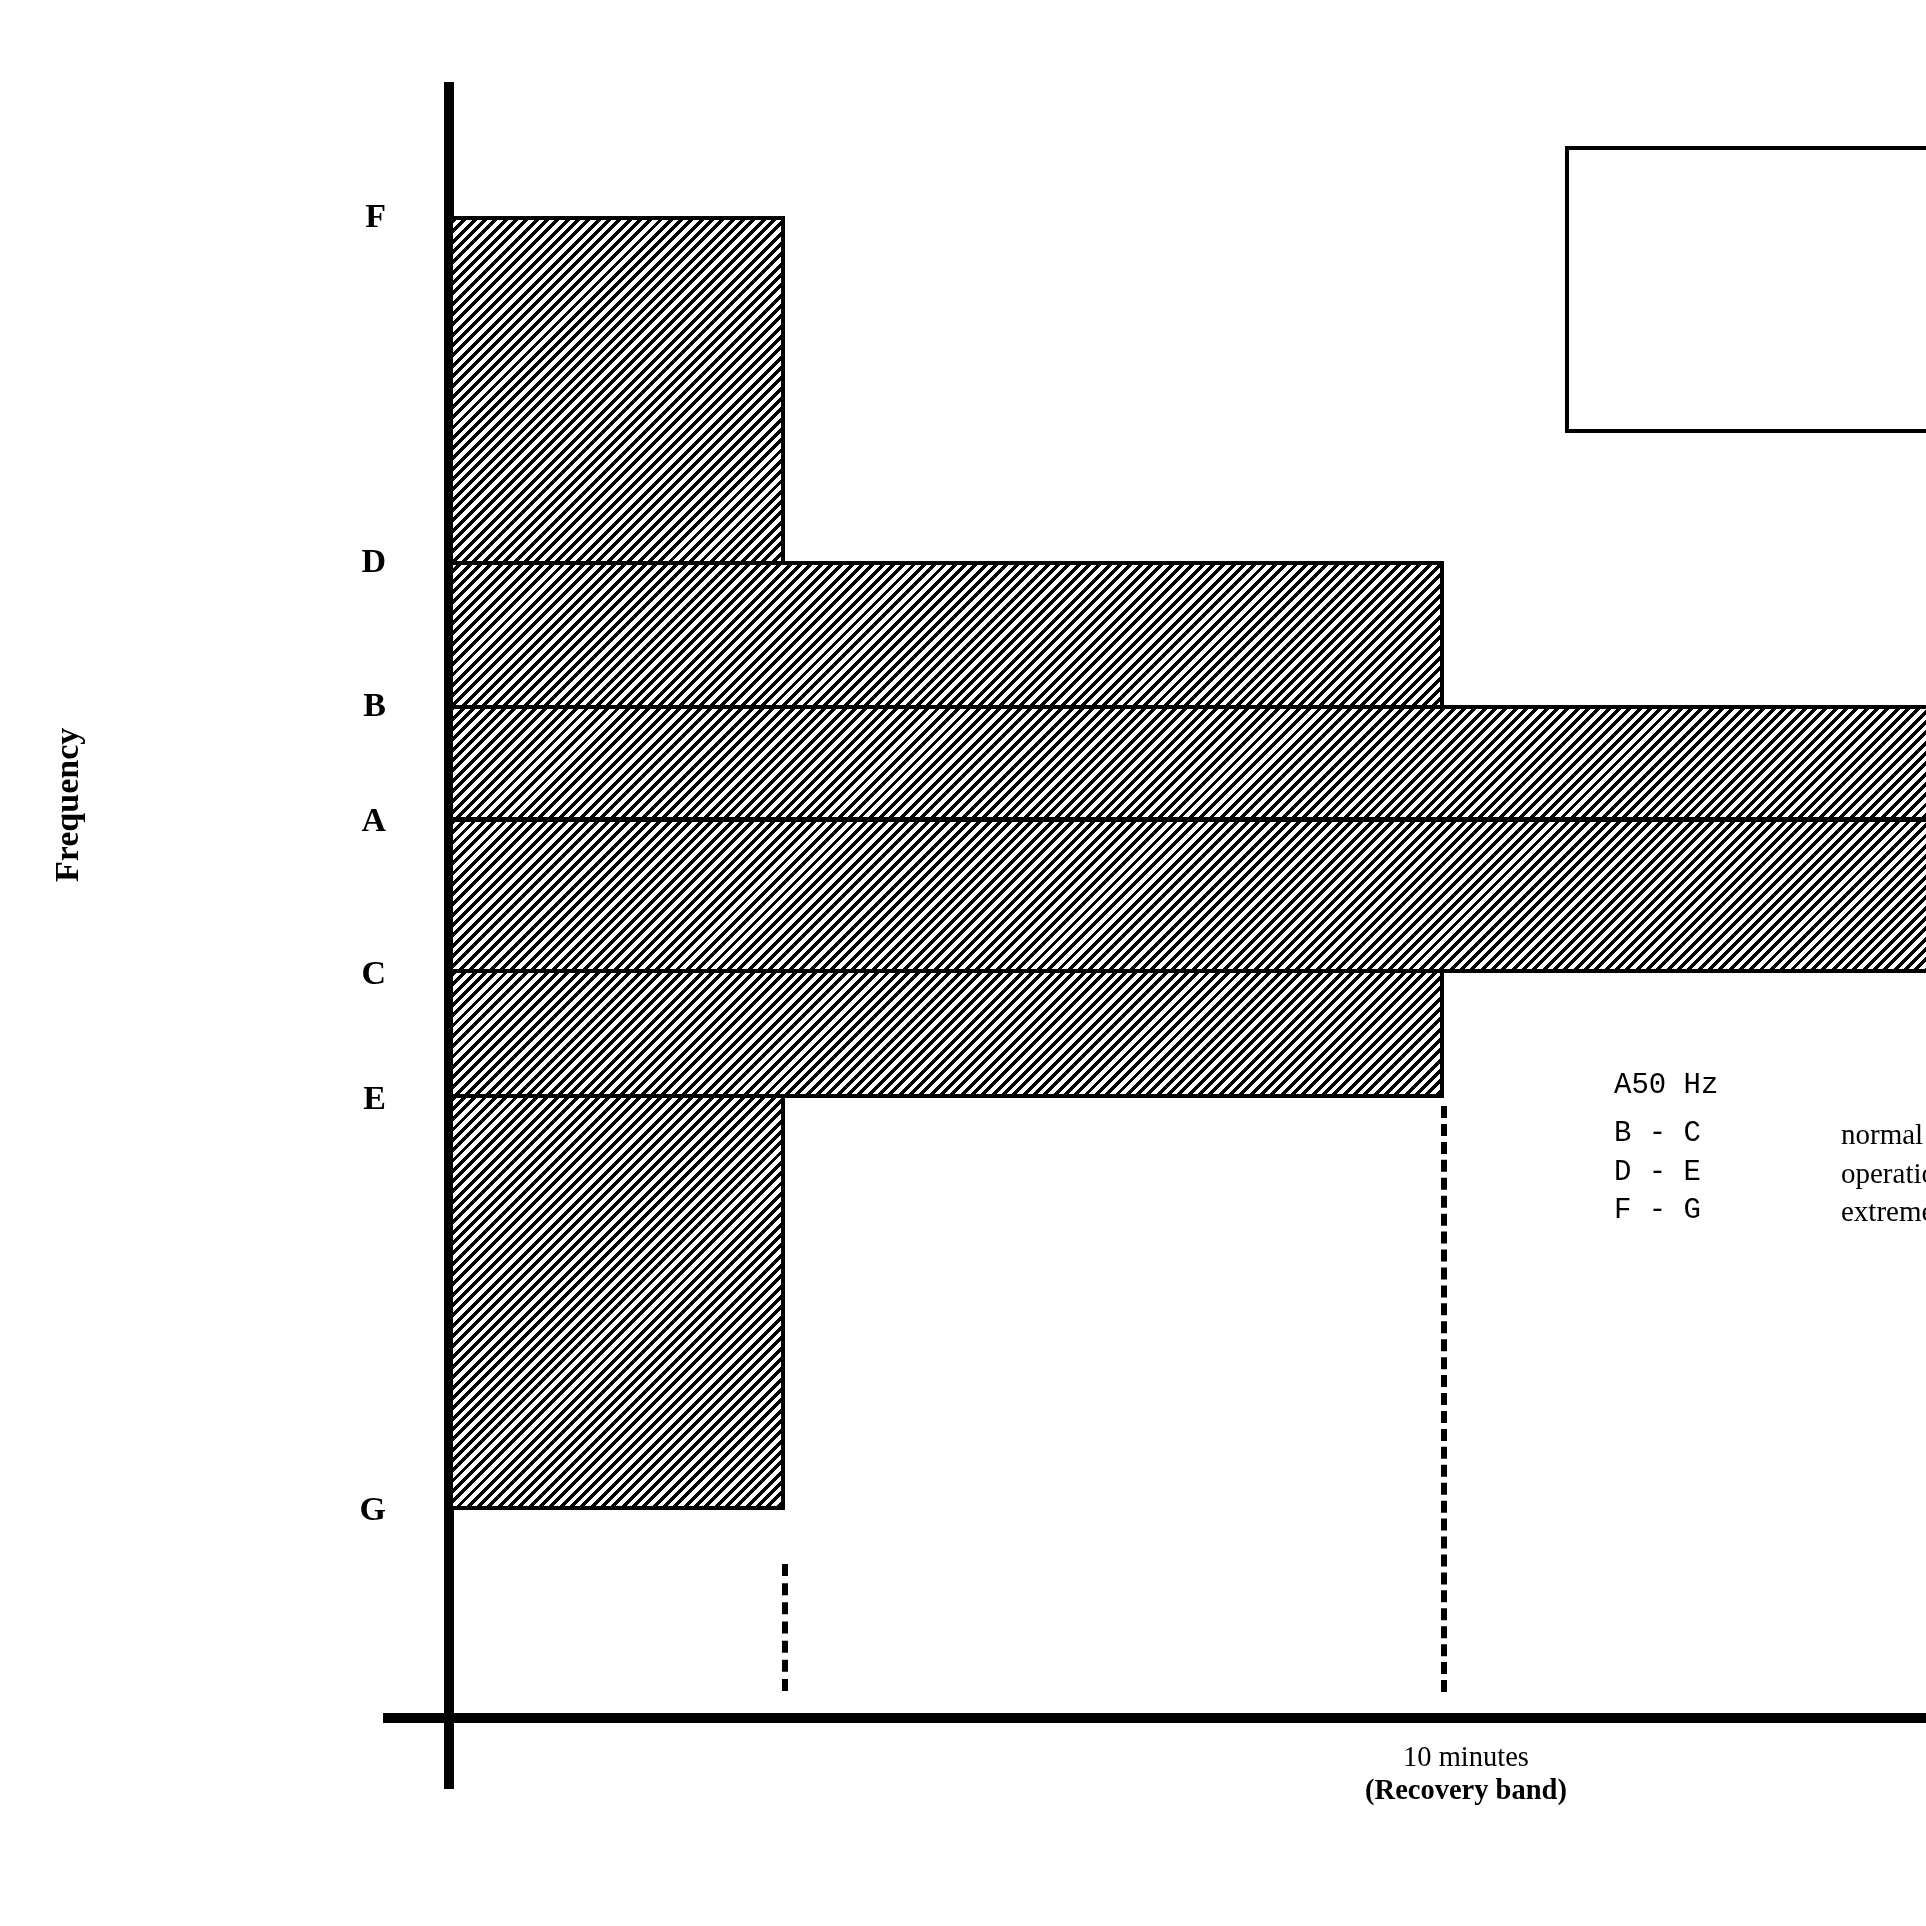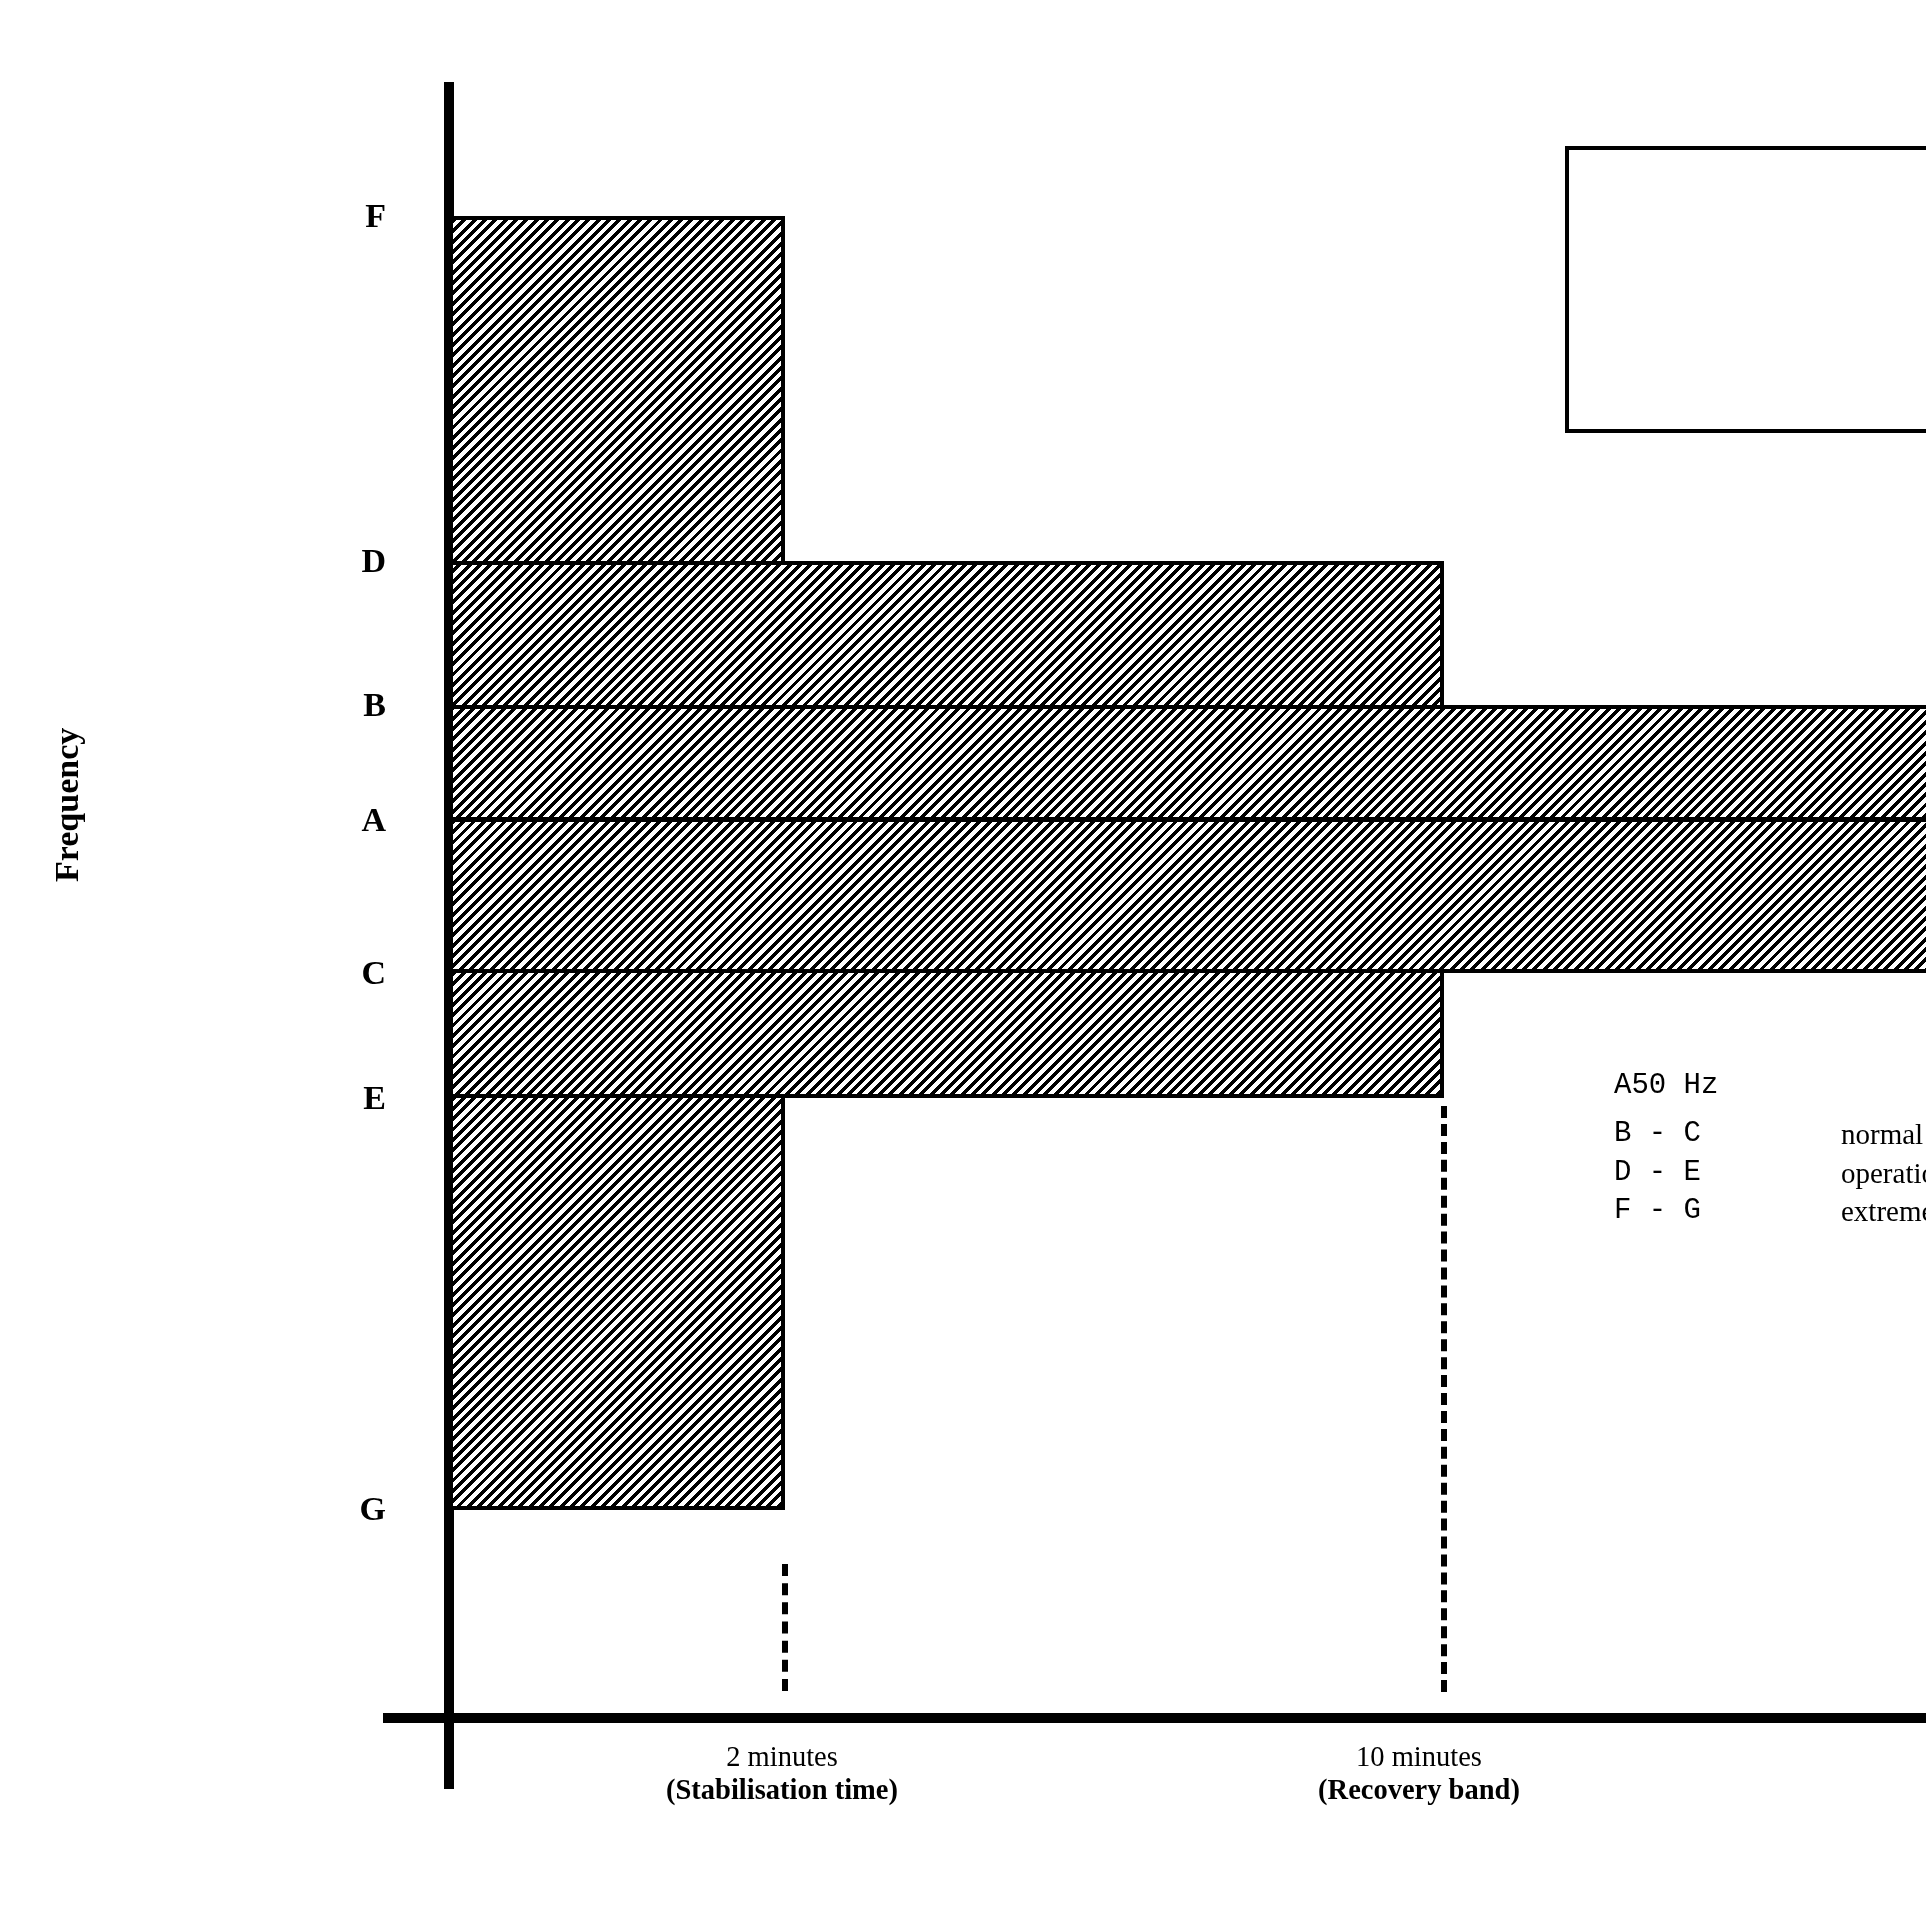--- a/index.html
+++ b/index.html
@@ -168,26 +168,22 @@
   <div class="y-label" style="left:270px; top:216px;">F</div>
   <div class="y-label" style="left:270px; top:561px;">D</div>
   <div class="y-label" style="left:270px; top:705px;">B</div>
   <div class="y-label" style="left:270px; top:820px;">A</div>
   <div class="y-label" style="left:270px; top:973px;">C</div>
   <div class="y-label" style="left:270px; top:1098px;">E</div>
   <div class="y-label" style="left:270px; top:1509px;">G</div>
 
   <div class="y-axis-title">Frequency</div>
 
-  <div class="x-tick-label" style="left:782px; top:1741px;">
-    <span class="line1">2 minutes</span>
-    <span class="line2">(Stabilisation time)</span>
-  </div>
-
-  <div class="x-tick-label" style="left:1419px; top:1741px;">
+
+  <div class="x-tick-label" style="left:1466px; top:1741px;">
     <span class="line1">10 minutes</span>
     <span class="line2">(Recovery band)</span>
   </div>
 
   <div class="note-box">
     
     
   </div>
 
   <div class="key-block">

